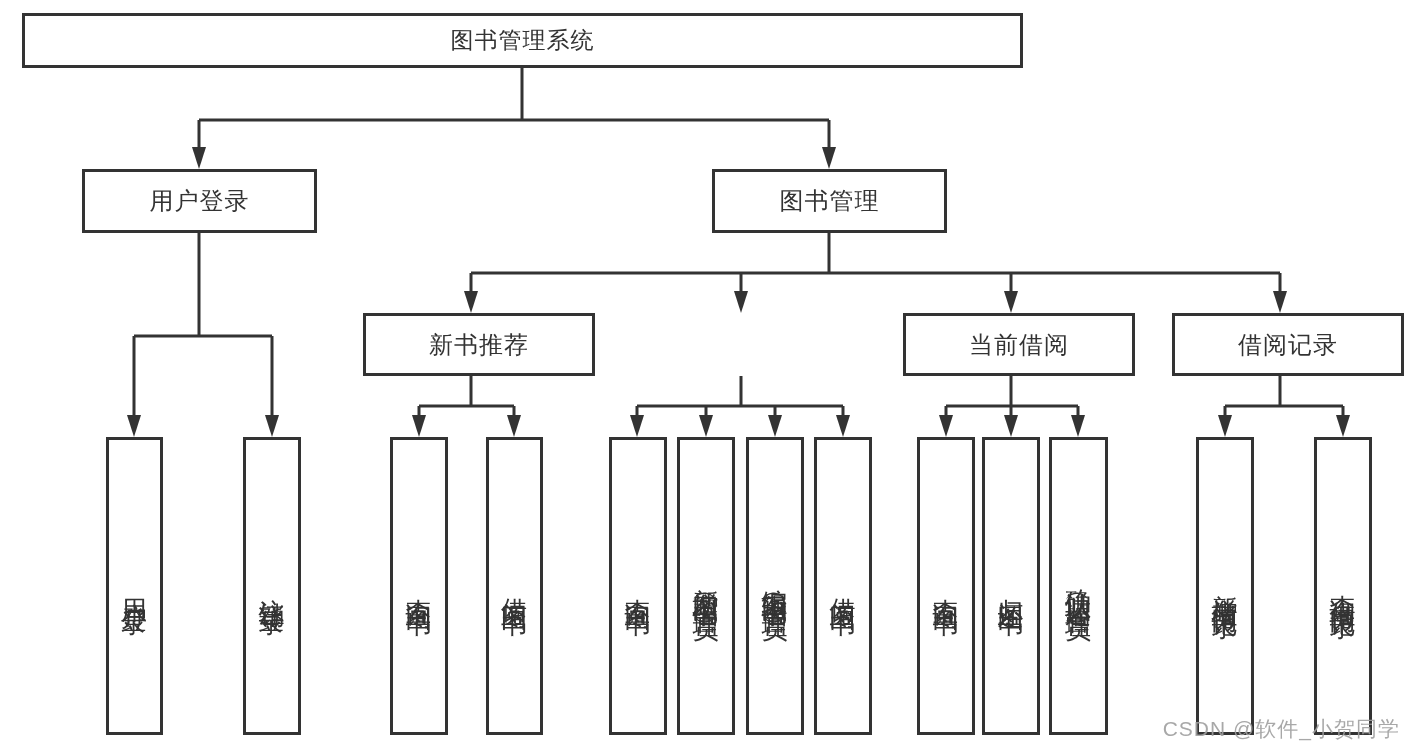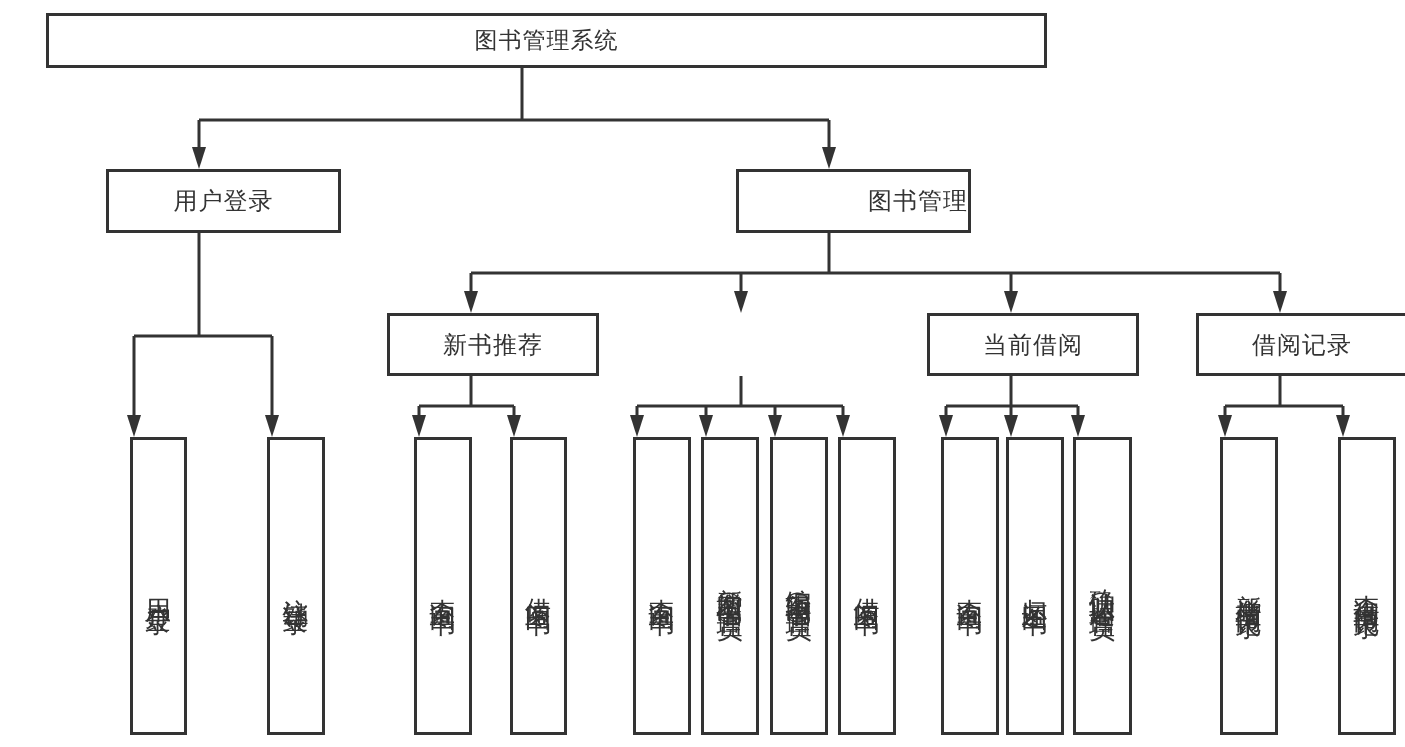--- a/index.html
+++ b/index.html
@@ -18,26 +18,25 @@
   }
   .node {
     position: absolute;
     background: #ffffff;
     border: 3px solid #333333;
     box-sizing: border-box;
     display: flex;
     align-items: center;
     justify-content: center;
     color: #333333;
-    margin-left: 24px;
   }
   .hnode { font-size: 24px; letter-spacing: 1px; }
   .root  { left: 22px; top: 13px; width: 1001px; height: 55px; font-size: 23px; }
   .lvl2  { top: 169px; height: 64px; width: 235px; }
-  .lvl3  { top: 313px; height: 63px; width: 212px; }
+  .lvl3  { top: 313px; height: 63px; width: 232px; }
   .leaf  { top: 437px; height: 298px; }
   .vtext {
     writing-mode: vertical-rl;
     text-orientation: mixed;
     font-size: 26px;
     letter-spacing: 4px;
     color: #333333;
     line-height: 1;
     white-space: nowrap;
   }
@@ -103,21 +102,21 @@
     </g>
   </svg>
 
   <div class="node hnode root">
     <span>图书管理系统</span>
   </div>
 
   <div class="node hnode lvl2" style="left:82px;">
     <span>用户登录</span>
   </div>
-  <div class="node hnode lvl2" style="left:712px;justify-content:flex-end;">
+  <div class="node hnode lvl2" style="left:712px;">
     <span>图书管理</span>
   </div>
 
   <div class="node hnode lvl3" style="left:363px;">
     <span>新书推荐</span>
   </div>
   <div class="node hnode lvl3" style="left:1172px;">
     <span>借阅记录</span>
   </div>
   <div class="node hnode lvl3" style="left:903px;">
@@ -161,14 +160,15 @@
     <span class="vtext">确认归还（管理员）</span>
   </div>
 
   <div class="node leaf" style="left:1196px;width:58px;">
     <span class="vtext">新增借阅记录</span>
   </div>
   <div class="node leaf" style="left:1314px;width:58px;">
     <span class="vtext">查询借阅记录</span>
   </div>
 
+  <div class="watermark">CSDN @软件_小贺同学</div>
 
 </div>
 
 </body></html>

